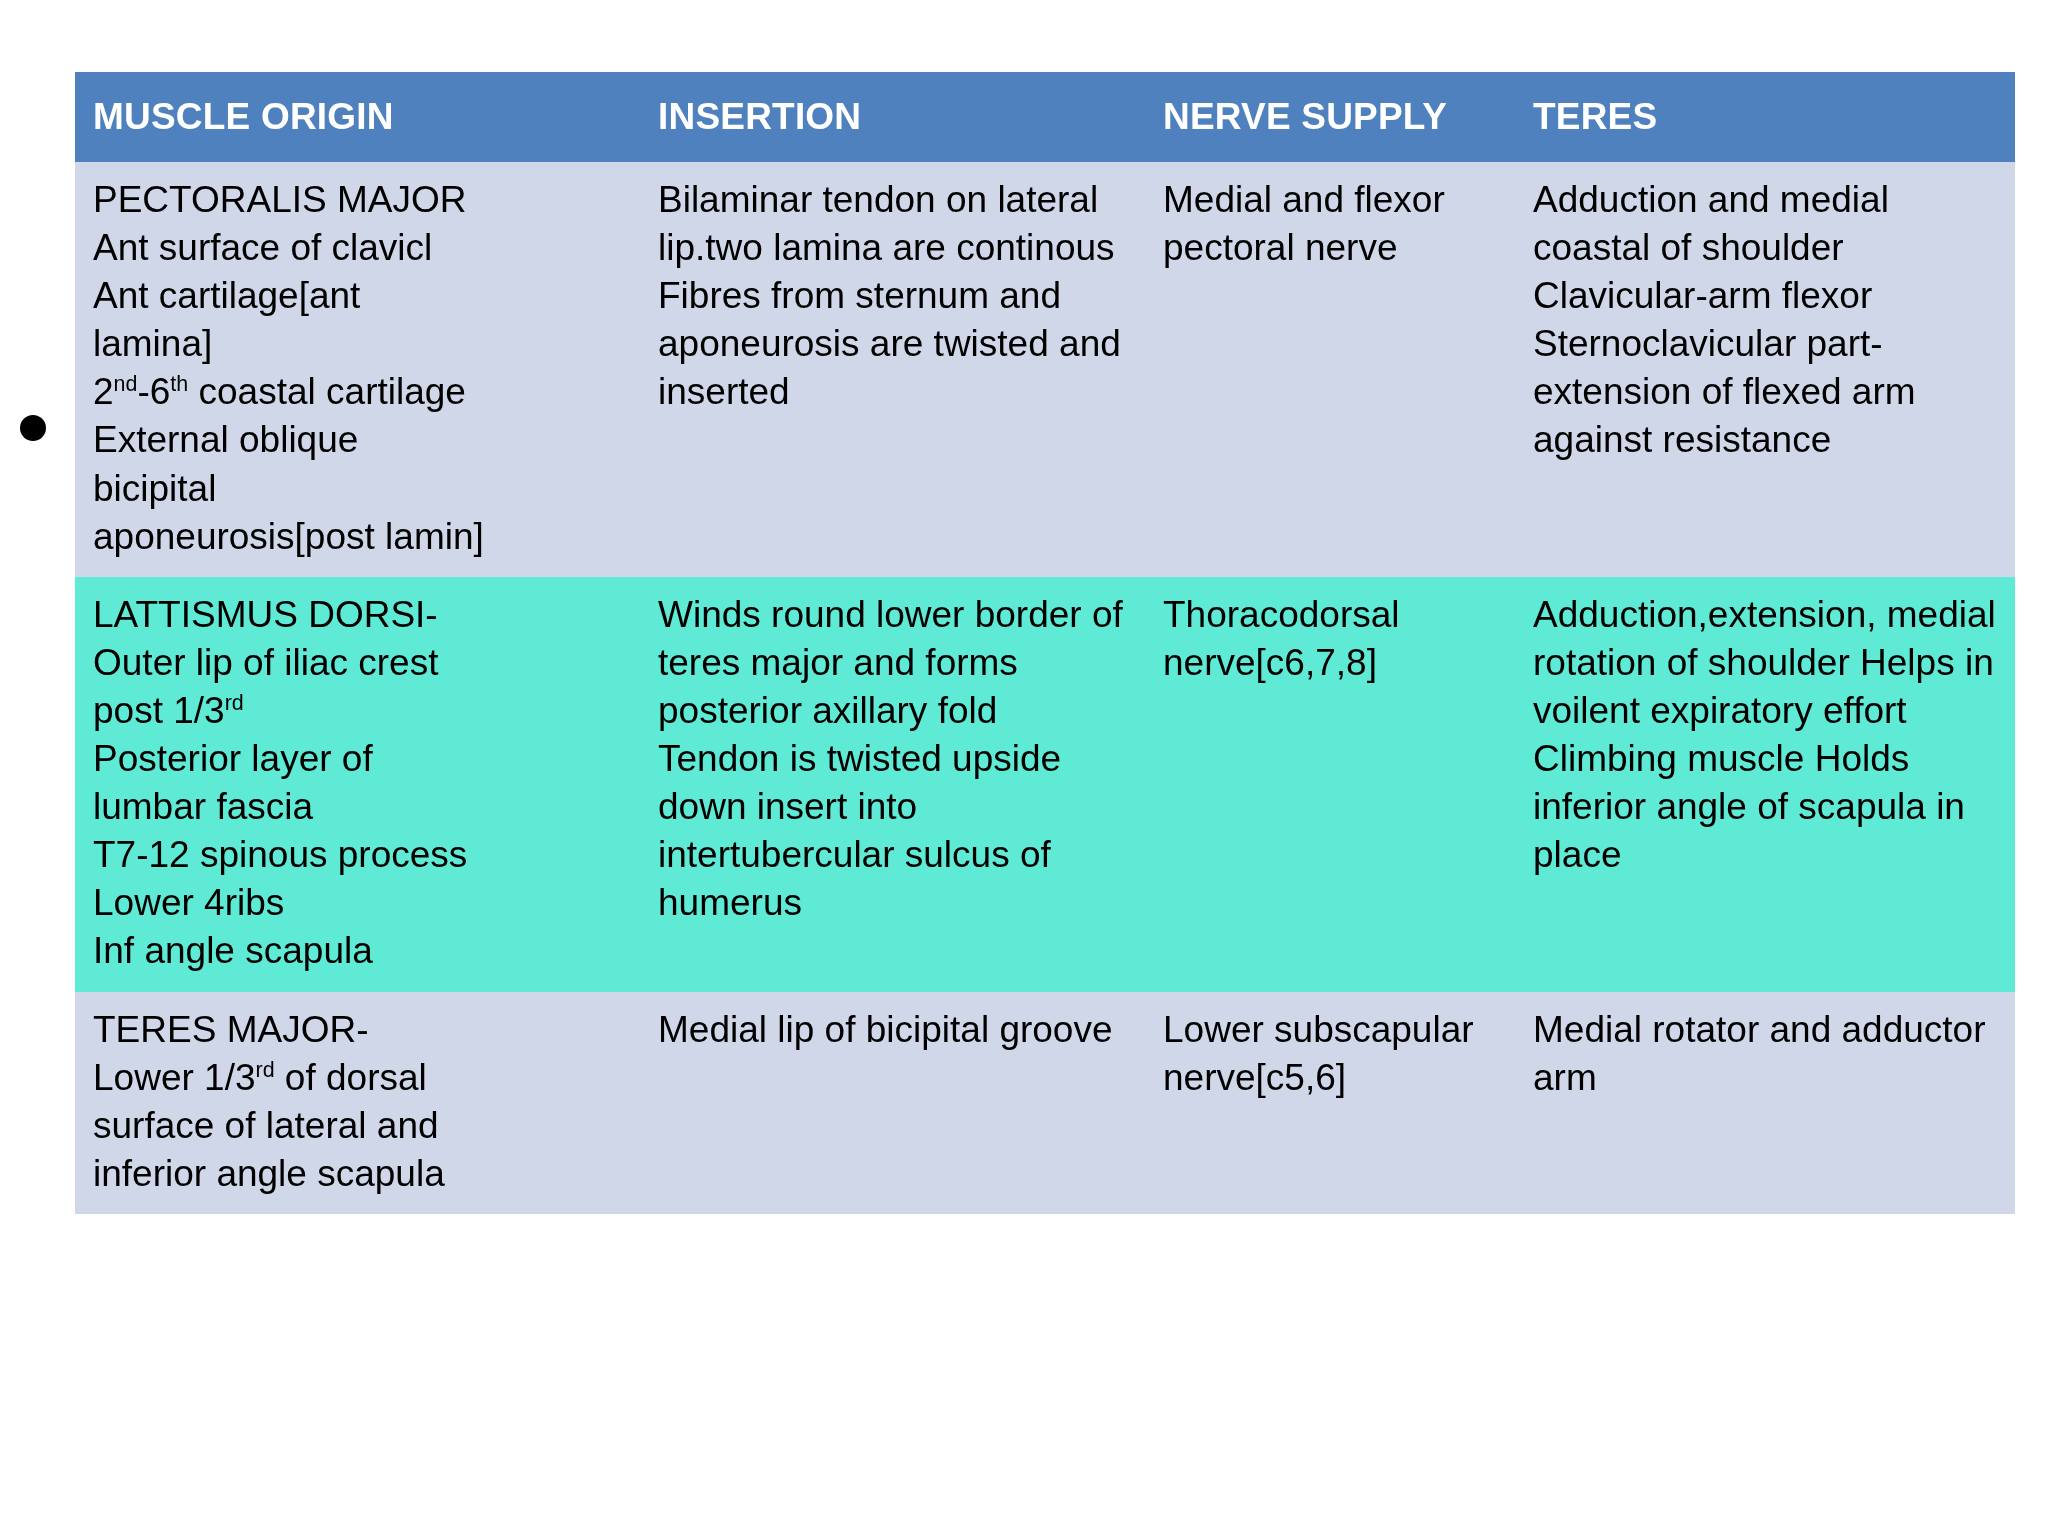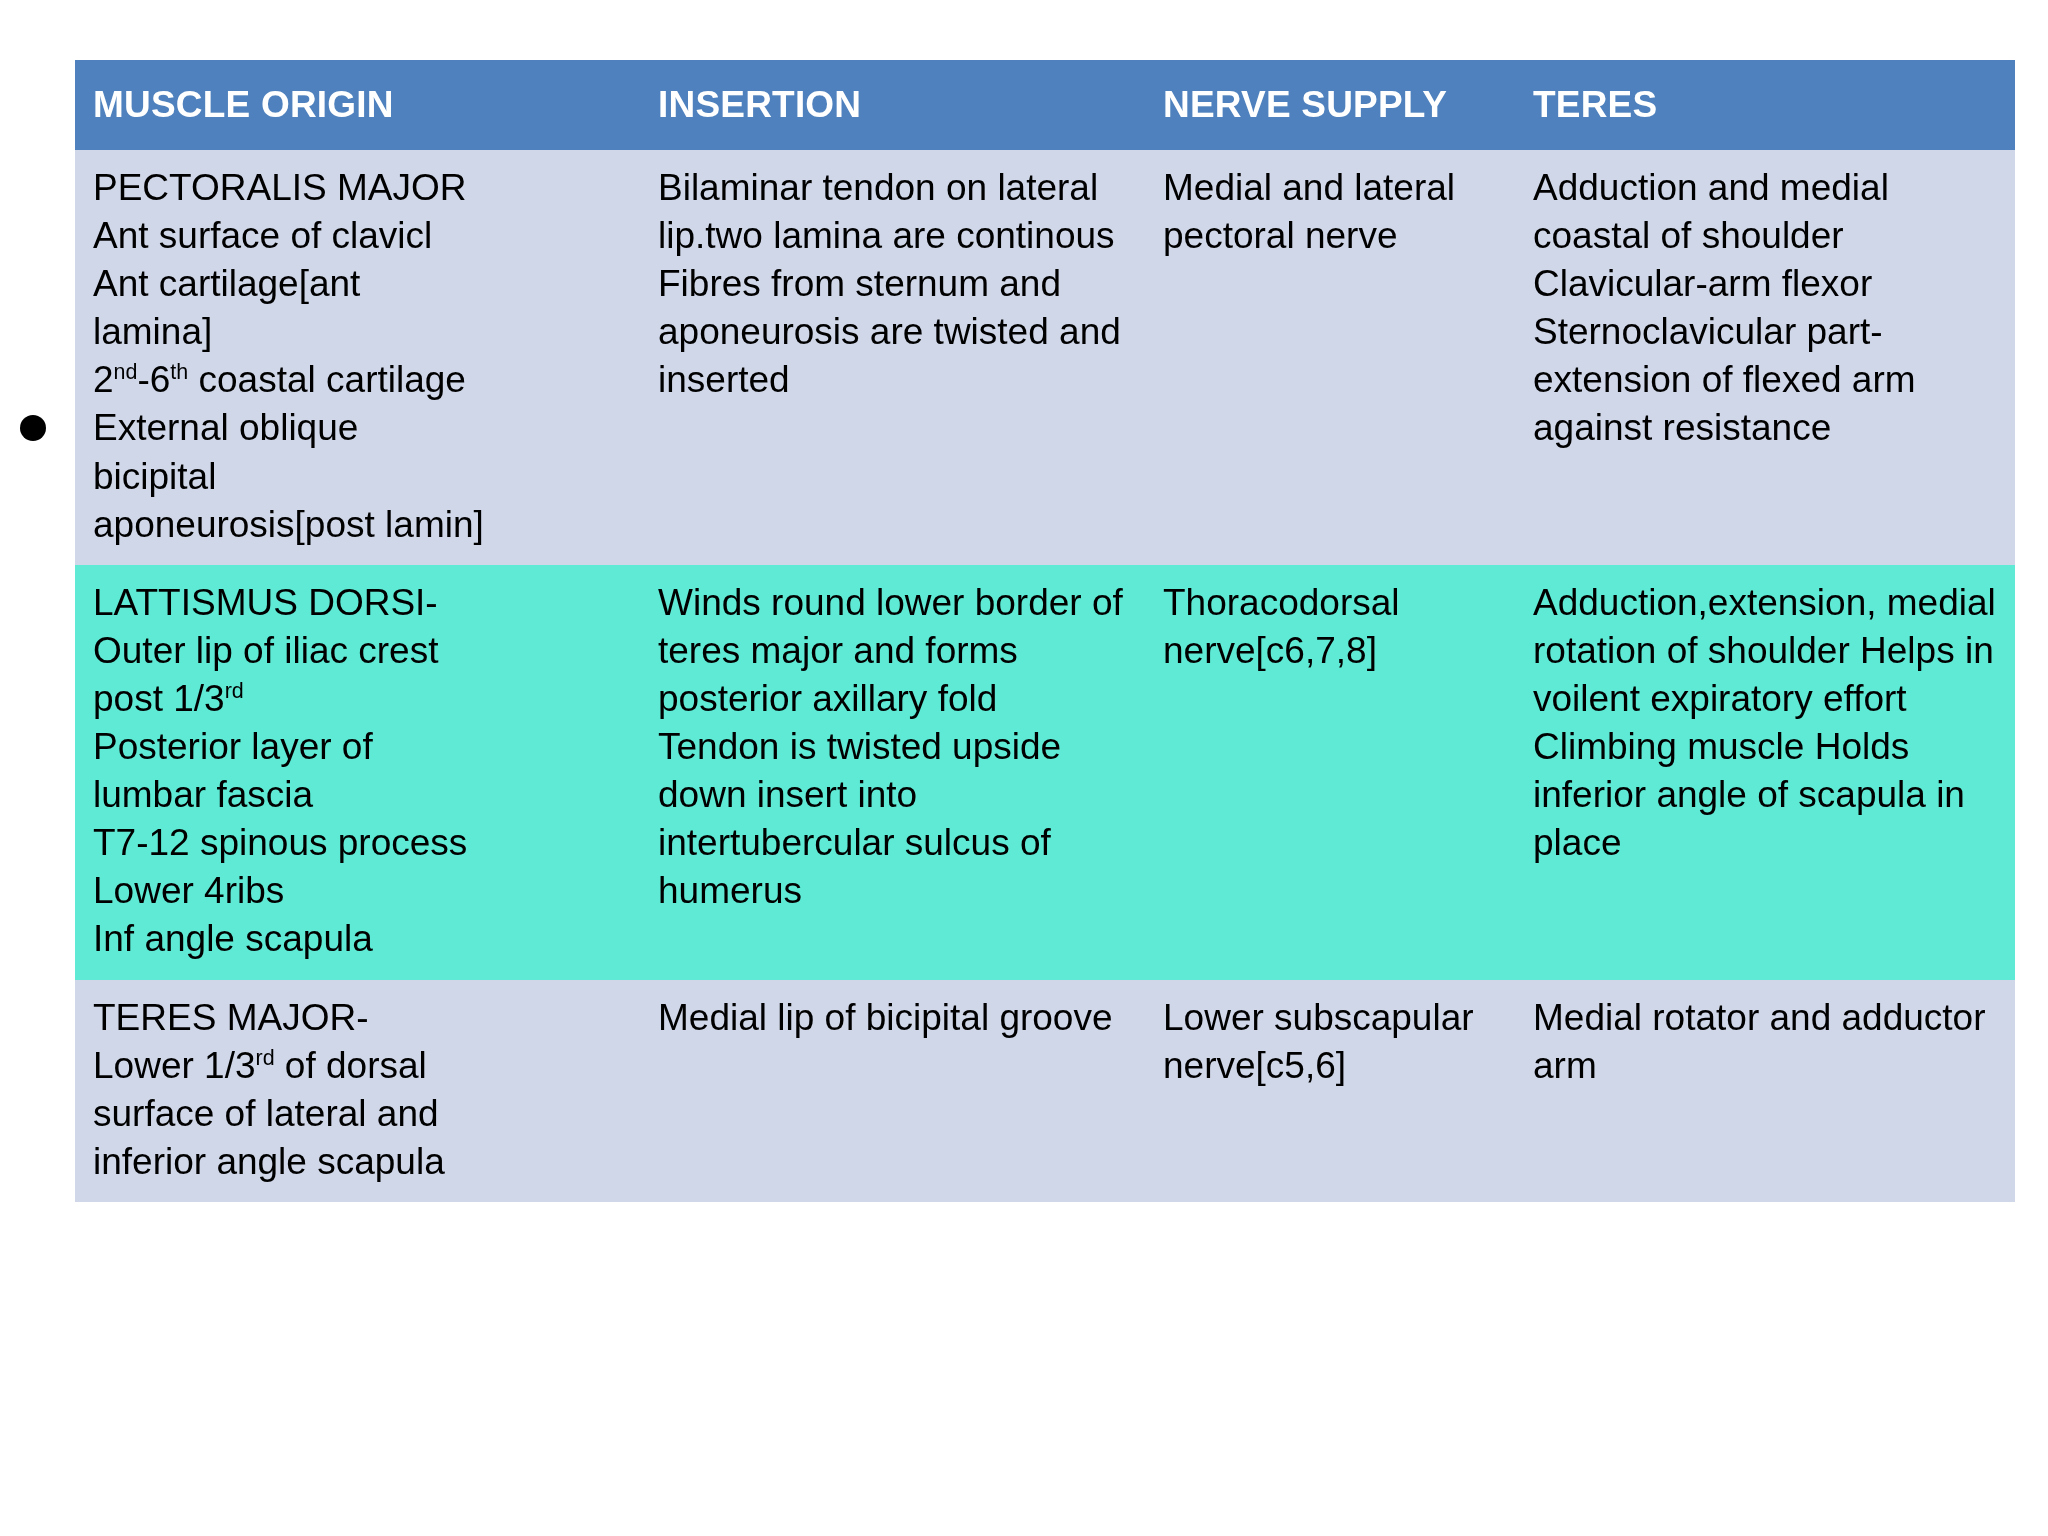--- a/index.html
+++ b/index.html
@@ -29,21 +29,21 @@
     width: 26px;
     height: 26px;
     border-radius: 50%;
     background: #000000;
   }
 
   
   #muscle-table {
     position: absolute;
     left: 75px;
-    top: 60px;
+    top: 72px;
     width: 1940px;
     border-collapse: collapse;
     table-layout: fixed;
     padding-left: 43px;
   }
 
   #muscle-table col.c1 { width: 565px; }
   #muscle-table col.c2 { width: 505px; }
   #muscle-table col.c3 { width: 370px; }
   #muscle-table col.c4 { width: 500px; }
@@ -112,21 +112,21 @@
           <span class="cell-line">Ant surface of clavicl</span>
           <span class="cell-line">Ant cartilage[ant</span>
           <span class="cell-line">lamina]</span>
           <span class="cell-line"><span>2</span><sup>nd</sup><span>-6</span><sup>th</sup><span> coastal cartilage</span></span>
           <span class="cell-line">External oblique</span>
           <span class="cell-line">bicipital</span>
           <span class="cell-line">aponeurosis[post lamin]</span>
         </td>
         <td>Bilaminar tendon on lateral lip.two lamina are continous
 Fibres from sternum and aponeurosis are twisted and inserted</td>
-        <td>Medial and lateral pectoral nerve</td>
+        <td>Medial and flexor pectoral nerve</td>
         <td>Adduction and medial coastal of shoulder
 Clavicular-arm flexor
 Sternoclavicular part-extension of flexed arm against resistance</td>
       </tr>
 
       <tr class="band-b">
         <td>
           <span class="cell-line">LATTISMUS DORSI-</span>
           <span class="cell-line">Outer lip of iliac crest</span>
           <span class="cell-line"><span>post 1/3</span><sup>rd</sup></span>

